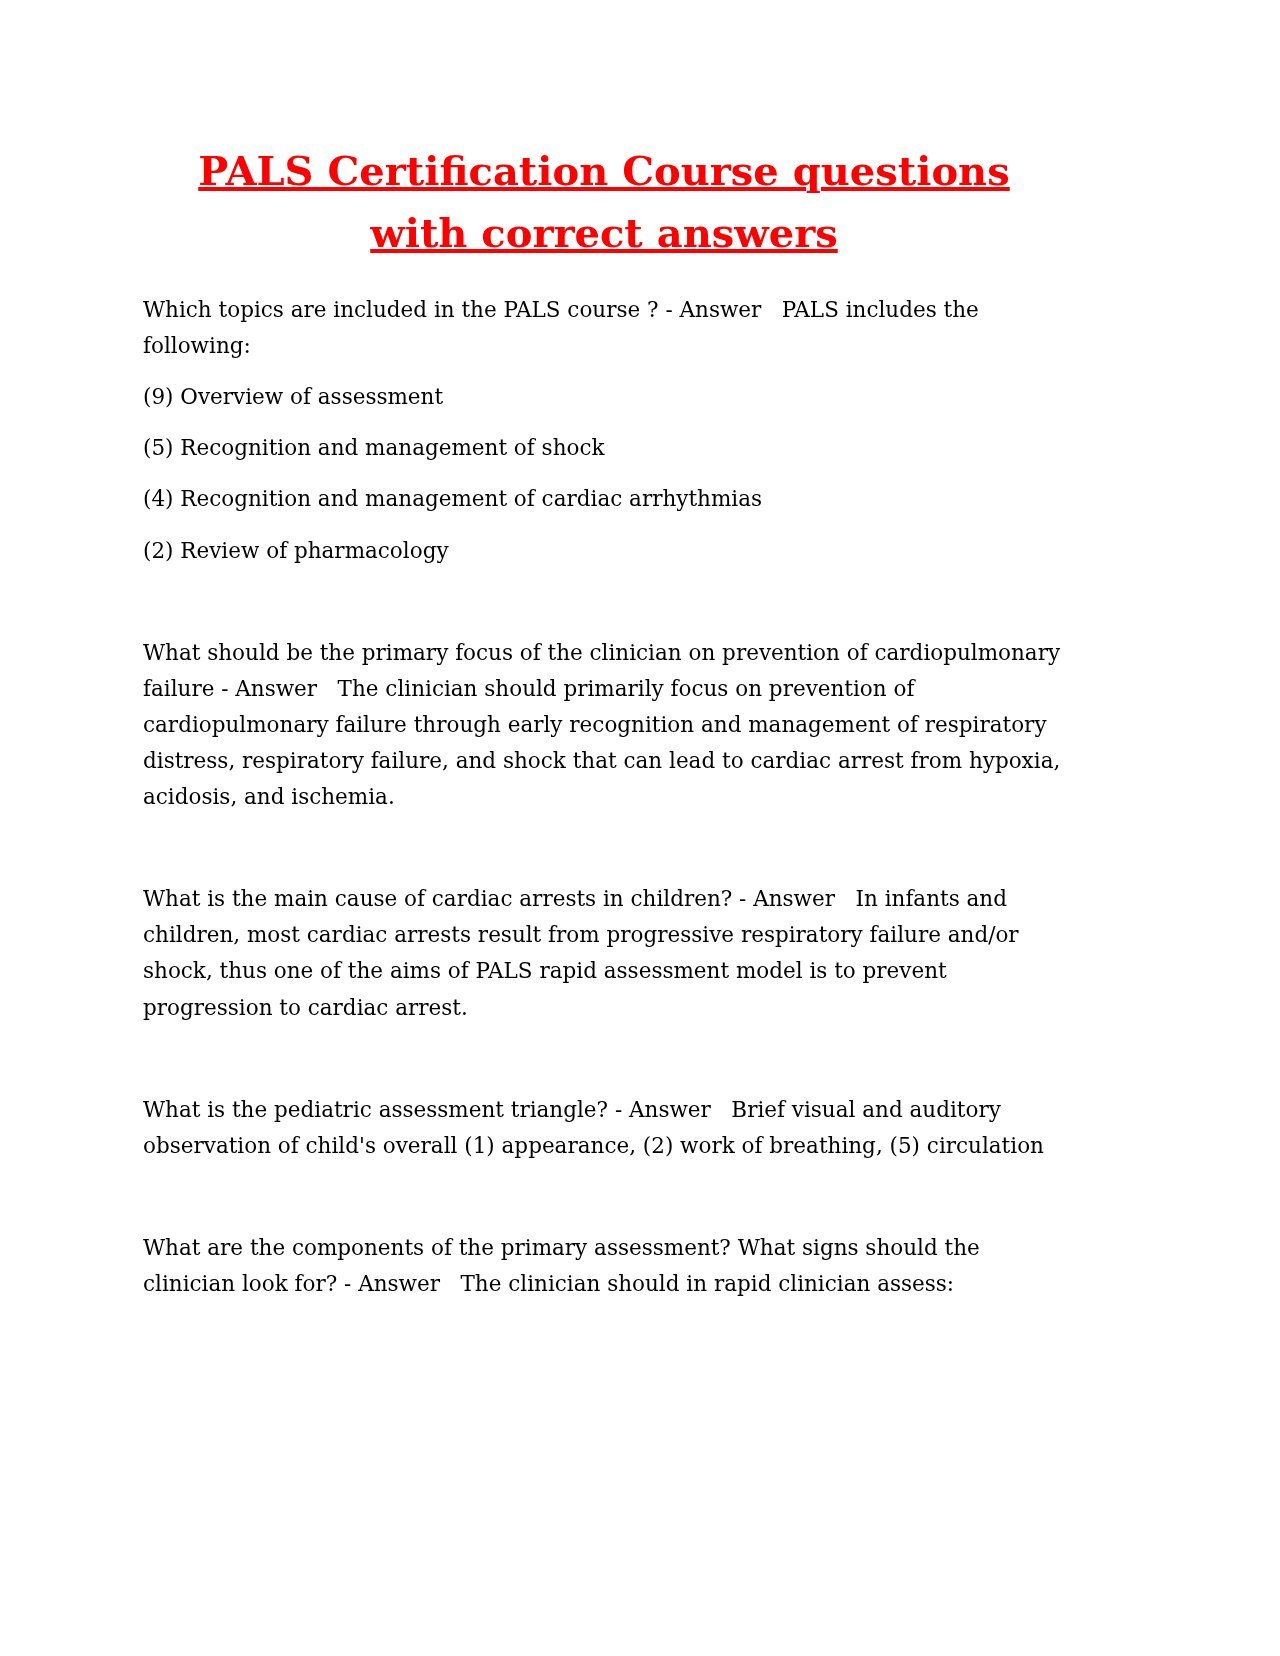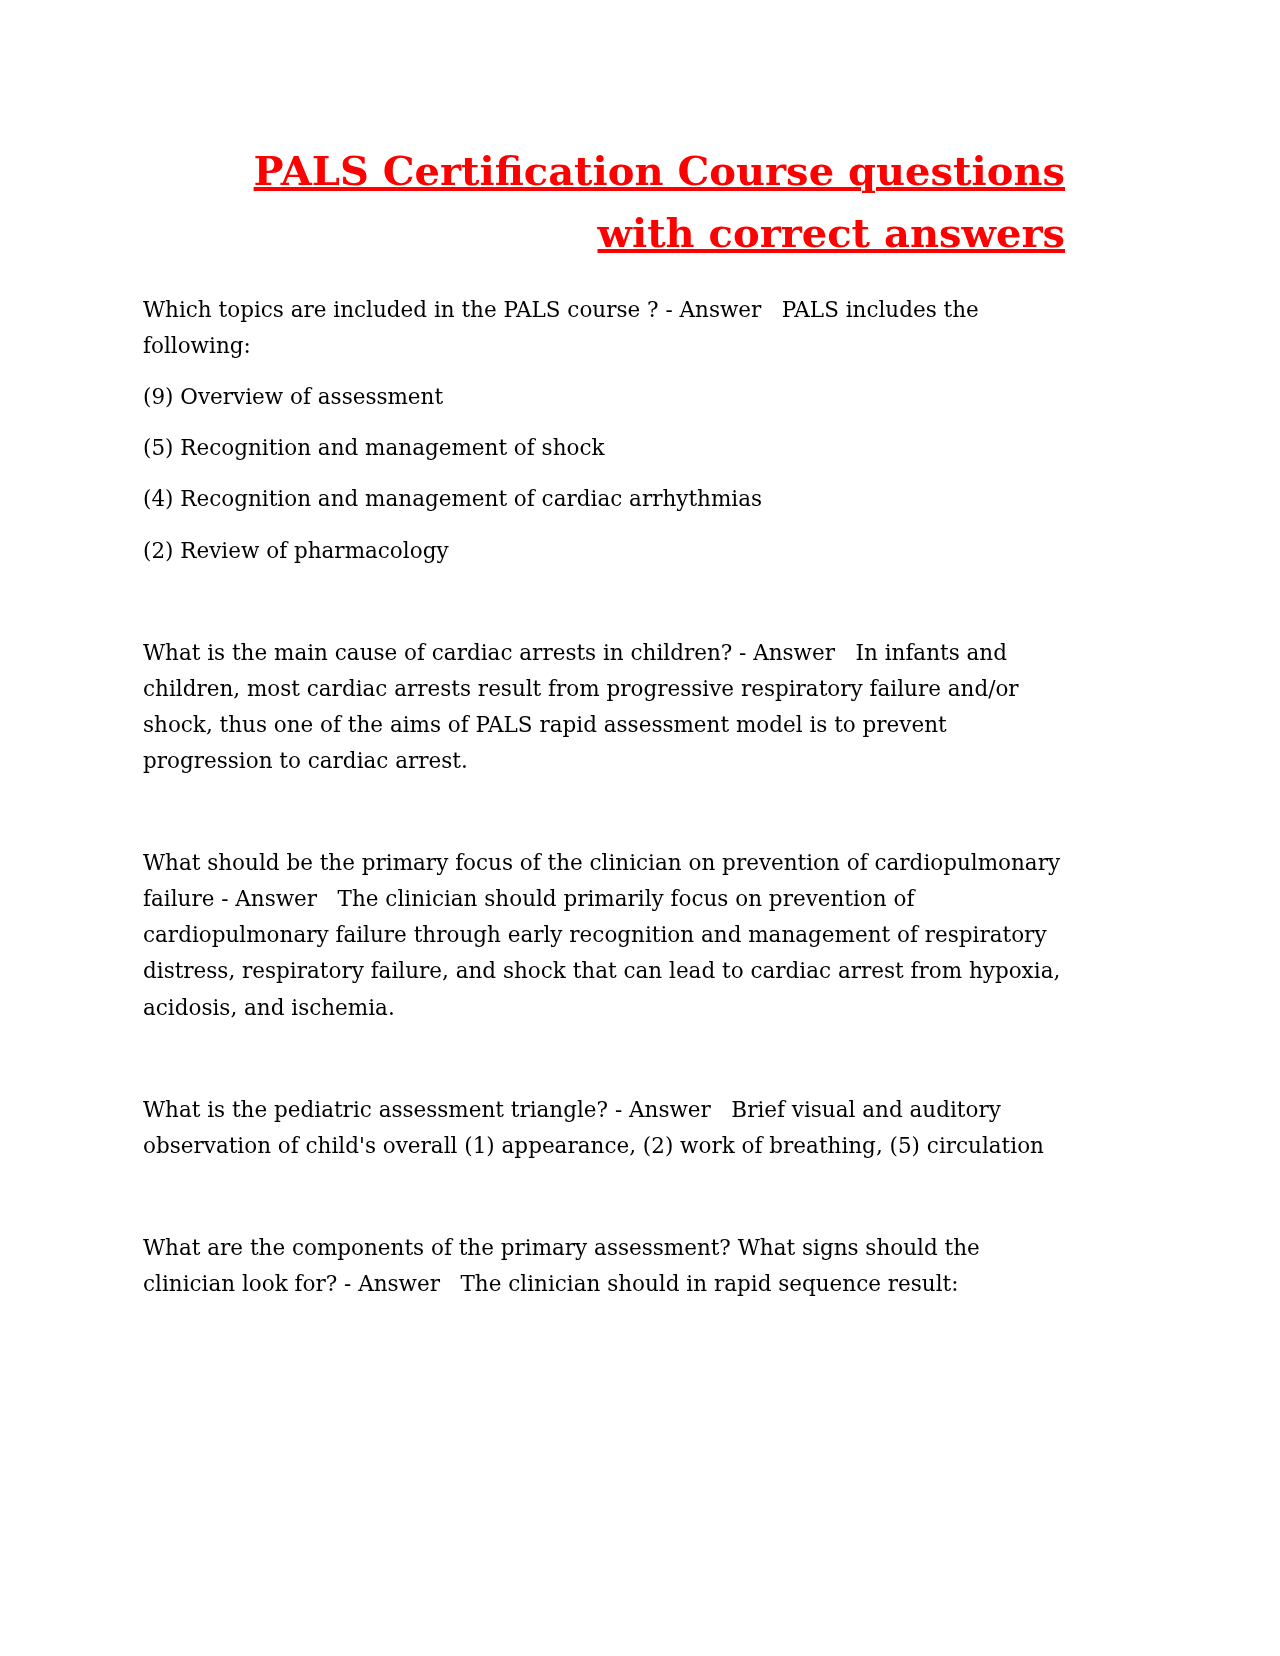--- a/index.html
+++ b/index.html
@@ -18,21 +18,21 @@
     box-sizing: border-box;
     width: 1280px;
     min-height: 1656px;
     padding: 140px 215px 60px 143px;
     background: #ffffff;
   }
   .doc-title {
     font-size: 40px;
     line-height: 1.55;
     font-weight: bold;
-    text-align: right;
+    text-align: center;
     text-decoration: underline;
     margin: 0 0 28px 0;
   }
   .para {
     font-size: 21.5px;
     line-height: 1.68;
     margin: 0 0 15px 0;
     white-space: pre-wrap;
   }
   .para.gap {
@@ -46,21 +46,21 @@
 
   <h1 class="doc-title" style="color: rgb(255, 0, 0);">PALS Certification Course questions with correct answers</h1>
 
   <p class="para">Which topics are included in the PALS course ? - Answer   PALS includes the following:</p>
 
   <p class="para">(9) Overview of assessment</p>
   <p class="para">(5) Recognition and management of shock</p>
   <p class="para">(4) Recognition and management of cardiac arrhythmias</p>
   <p class="para">(2) Review of pharmacology</p>
 
+  <p class="para gap">What should be the primary focus of the clinician on prevention of cardiopulmonary failure - Answer   The clinician should primarily focus on prevention of cardiopulmonary failure through early recognition and management of respiratory distress, respiratory failure, and shock that can lead to cardiac arrest from hypoxia, acidosis, and ischemia.</p>
+
   <p class="para gap">What is the main cause of cardiac arrests in children? - Answer   In infants and children, most cardiac arrests result from progressive respiratory failure and/or shock, thus one of the aims of PALS rapid assessment model is to prevent progression to cardiac arrest.</p>
-
-  <p class="para gap">What should be the primary focus of the clinician on prevention of cardiopulmonary failure - Answer   The clinician should primarily focus on prevention of cardiopulmonary failure through early recognition and management of respiratory distress, respiratory failure, and shock that can lead to cardiac arrest from hypoxia, acidosis, and ischemia.</p>
 
   <p class="para gap">What is the pediatric assessment triangle? - Answer   Brief visual and auditory observation of child's overall (1) appearance, (2) work of breathing, (5) circulation</p>
 
-  <p class="para gap">What are the components of the primary assessment? What signs should the clinician look for? - Answer   The clinician should in rapid sequence result:</p>
+  <p class="para gap">What are the components of the primary assessment? What signs should the clinician look for? - Answer   The clinician should in rapid clinician assess:</p>
 
 </div>
 
 </body></html>

